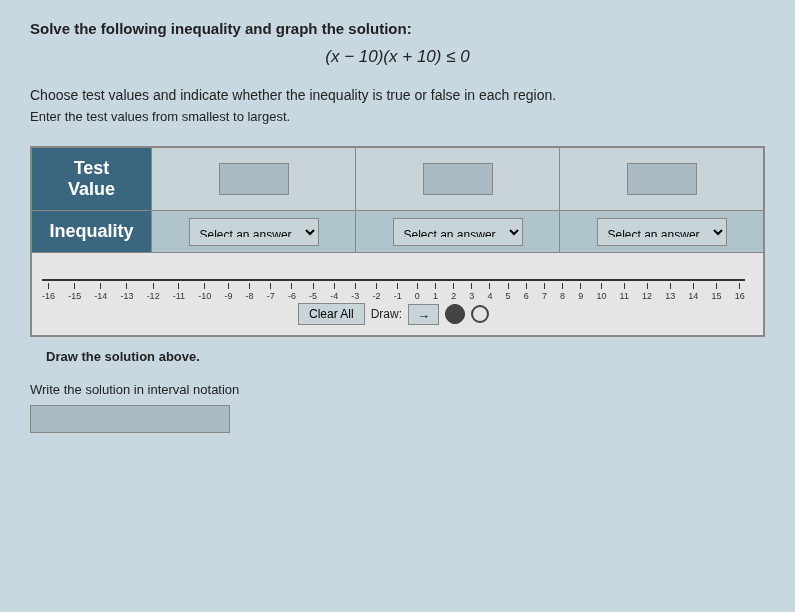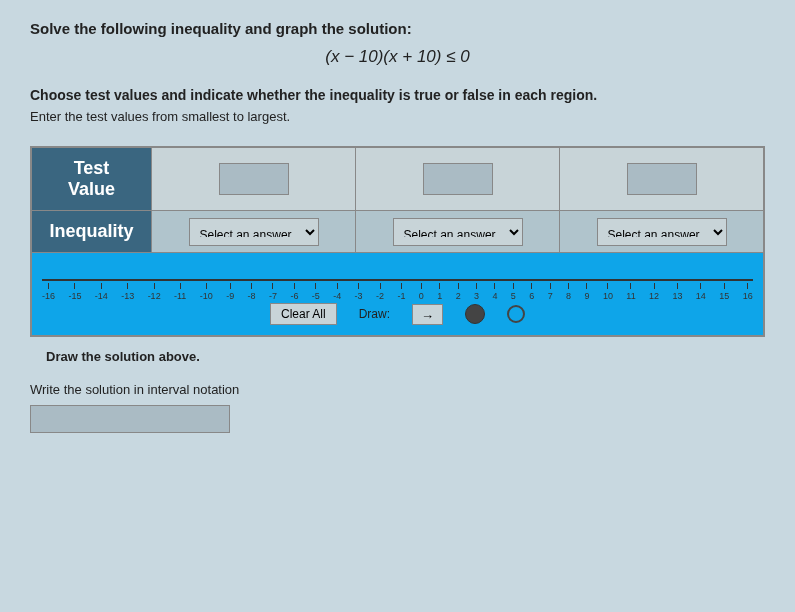--- a/index.html
+++ b/index.html
@@ -17,21 +17,21 @@
       margin-bottom: 10px;
     }
     .equation {
       text-align: center;
       font-size: 17px;
       margin: 8px 0 20px 0;
       font-style: italic;
     }
     .instruction-bold {
       font-size: 14px;
-      font-weight: bold;
+      font-weight: normal;
       margin-bottom: 6px;
     }
     .instruction-normal {
       font-size: 13px;
       margin-bottom: 22px;
     }
     .table-container {
       background: #b8ccd4;
       border: 1px solid #888;
       padding: 0;
@@ -77,24 +77,24 @@
     .select-answer {
       background: #c8d4d8;
       border: 1px solid #888;
       font-size: 12px;
       padding: 8px 6px;
       cursor: pointer;
       min-width: 130px;
       height: 28px;
     }
     .number-line-container {
-      background: #0ea5e9;
+      background: #e5e5e5;
       border: 1px solid #888;
       border-top: none;
-      padding: 12px 10px 10px 10px;
+      padding: 12px 18px 10px 10px;
     }
     .number-line {
       position: relative;
       width: 100%;
       height: 30px;
       margin-bottom: 8px;
     }
     .number-line-axis {
       position: absolute;
       top: 14px;
@@ -121,21 +121,21 @@
     .tick-line {
       width: 1px;
       height: 6px;
       background: #333;
       margin-bottom: 2px;
     }
     .controls-row {
       display: flex;
       justify-content: center;
       align-items: center;
-      gap: 22px;
+      gap: 6px;
       margin-top: 4px;
       font-size: 13px;
     }
     .clear-all-btn {
       background: #c8d4d8;
       border: 1px solid #888;
       padding: 3px 10px;
       font-size: 12px;
       cursor: pointer;
     }

